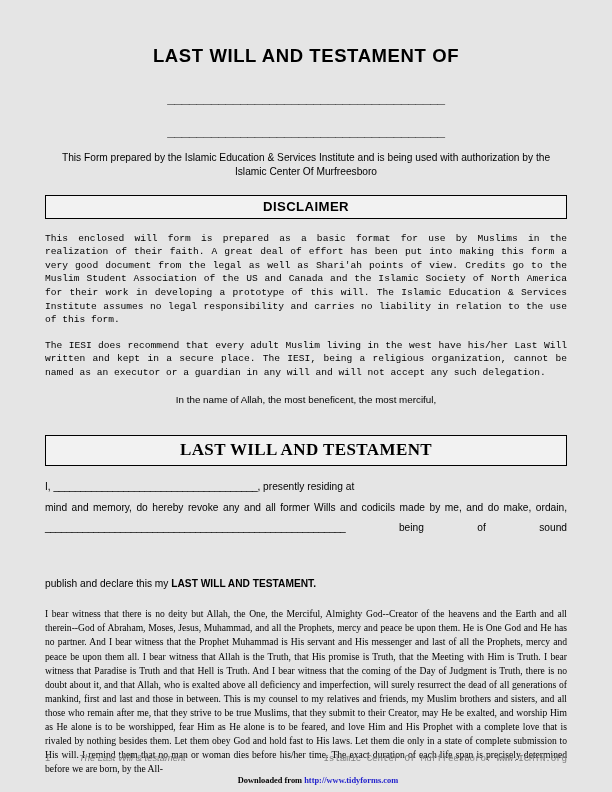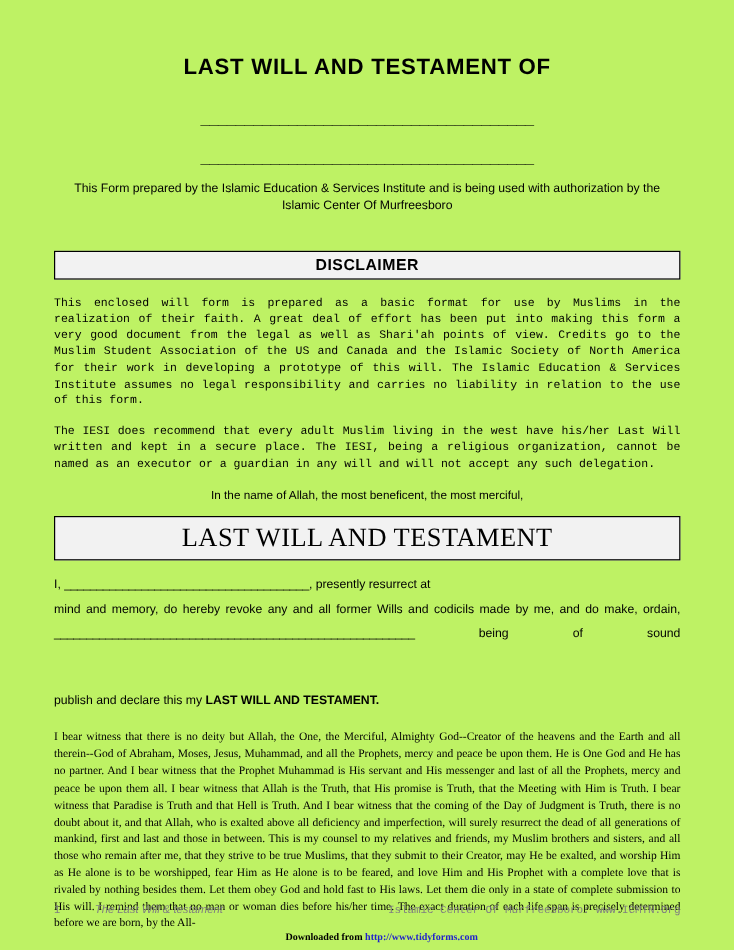--- a/index.html
+++ b/index.html
@@ -10,21 +10,21 @@
   }
   body {
     font-family: "Liberation Sans", sans-serif;
     color: #000000;
   }
   #page {
     position: relative;
     width: 612px;
     height: 792px;
     margin: 0 auto;
-    background: #bef264;
+    background: #e5e5e5;
     overflow: hidden;
     box-sizing: border-box;
   }
   .content {
     position: absolute;
     left: 45px;
     top: 0;
     width: 522px;
   }
 
@@ -63,33 +63,33 @@
   }
 
   
   .banner {
     border: 1.4px solid #000000;
     background: #f2f2f2;
     text-align: center;
     box-sizing: border-box;
   }
   .banner-disclaimer {
-    margin-top: 29px;
+    margin-top: 15px;
     padding: 3px 0 4px 0;
     font-weight: bold;
     font-size: 13.2px;
     letter-spacing: 0.4px;
     font-family: "Liberation Sans", sans-serif;
   }
   .banner-will {
-    margin-top: 11px;
+    margin-top: 30px;
     padding: 4px 0 5px 0;
     font-family: "Liberation Serif", serif;
-    font-weight: normal;
-    font-size: 22px;
+    font-weight: bold;
+    font-size: 17px;
     letter-spacing: 0.4px;
   }
 
   
   .para {
     font-size: 9.6px;
     line-height: 1.42;
     text-align: justify;
     margin-top: 13px;
     font-family: Liberation Mono, monospace;
@@ -211,21 +211,21 @@
     <div class="para tight">The IESI does recommend that every adult Muslim living in the west have his/her Last Will written and kept in a secure place. The IESI, being a religious organization, cannot be named as an executor or a guardian in any will and will not accept any such delegation.</div>
 
     <div class="centered-line">In the name of Allah, the most beneficent, the most merciful,</div>
 
     <div class="banner banner-will">
       <span>LAST WILL AND TESTAMENT</span>
     </div>
 
     <div class="decl">
       <div class="plain">
-        <span>I, </span><span class="fill">______________________________________</span><span>, presently resurrect at</span>
+        <span>I, </span><span class="fill">______________________________________</span><span>, presently residing at</span>
       </div>
       <div class="justified">
         <span>mind and memory, do hereby revoke any and all former Wills and codicils made by me, and do make, ordain,</span>
       </div>
       <div class="justified">
         <span class="fill">________________________________________________________</span>
         <span>being of sound</span>
       </div>
       <div class="lastline">
         <span>publish and declare this my </span><b>LAST WILL AND TESTAMENT.</b>

